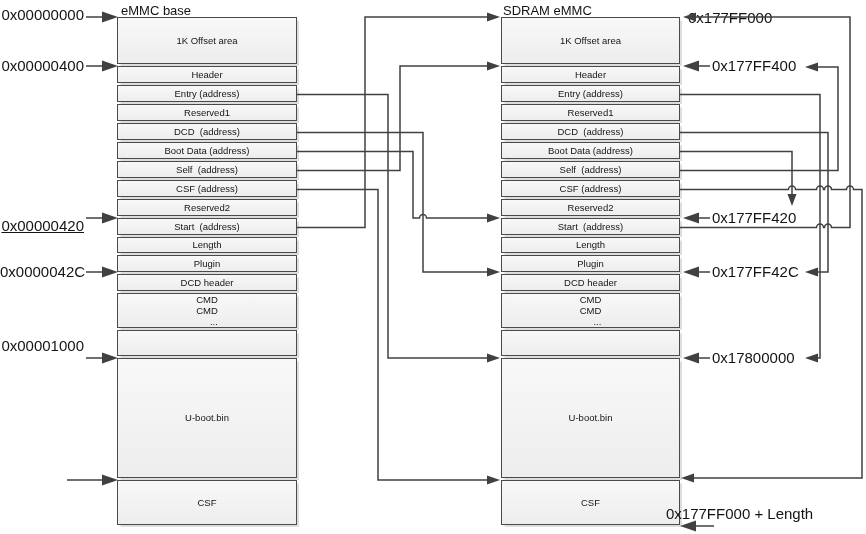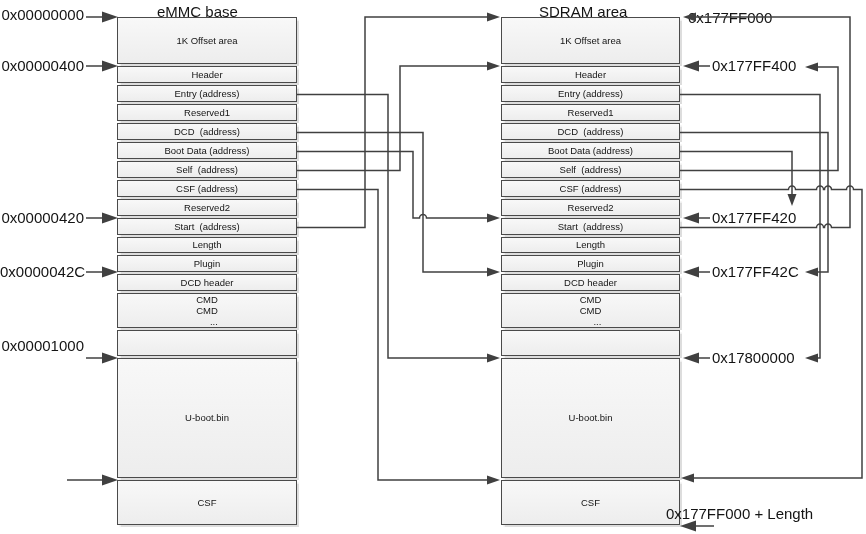--- a/index.html
+++ b/index.html
@@ -7,32 +7,32 @@
           font-family:"Liberation Sans",sans-serif;overflow:hidden;}
   .memrow{position:absolute;box-sizing:border-box;
           background:linear-gradient(180deg,#f8f8f8,#ededed);
           border:1.4px solid #4a4a4a;
           box-shadow:1.5px 1.5px 1px rgba(120,120,120,0.25);
           display:flex;align-items:center;justify-content:center;
           font-size:9.5px;line-height:1.18;color:#141414;
           text-align:right;white-space:pre-wrap;}
   .addr{position:absolute;font-size:15px;color:#141414;height:20px;line-height:20px;}
   .addr.right-align{text-align:right;}
-  .base-label{position:absolute;font-size:15px;color:#141414;margin-left:36px;}
+  .base-label{position:absolute;font-size:13px;color:#141414;}
   svg.wires{position:absolute;left:0;top:0;pointer-events:none;}
   svg.wires path{fill:none;stroke:#404040;stroke-width:1.5;}
   svg.wires polygon{fill:#404040;stroke:none;}
 </style>
 </head>
 <body>
 
 <div class="canvas">
 
   <div class="base-label" style="left:121px;top:3px;">eMMC base</div>
-  <div class="base-label" style="left:503px;top:3px;">SDRAM area</div>
+  <div class="base-label" style="left:503px;top:3px;">SDRAM eMMC</div>
 
   <div id="tables">
       <div class="memrow" style="left: 117px; width: 180px; top: 17px; height: 47px;">1K Offset area</div>
       <div class="memrow" style="left: 117px; width: 180px; top: 66px; height: 17px;">Header</div>
       <div class="memrow" style="left: 117px; width: 180px; top: 85px; height: 17px;">Entry (address)</div>
       <div class="memrow" style="left: 117px; width: 180px; top: 104px; height: 17px;">Reserved1</div>
       <div class="memrow" style="left: 117px; width: 180px; top: 123px; height: 17px;">DCD  (address)</div>
       <div class="memrow" style="left: 117px; width: 180px; top: 142px; height: 17px;">Boot Data (address)</div>
       <div class="memrow" style="left: 117px; width: 180px; top: 161px; height: 17px;">Self  (address)</div>
       <div class="memrow" style="left: 117px; width: 180px; top: 180px; height: 17px;">CSF (address)</div>
@@ -63,21 +63,21 @@
       <div class="memrow" style="left: 501px; width: 179px; top: 293px; height: 35px;">CMD
 CMD
 ...</div>
       <div class="memrow" style="left: 501px; width: 179px; top: 330px; height: 26px;"></div>
       <div class="memrow" style="left: 501px; width: 179px; top: 358px; height: 120px;">U-boot.bin</div>
       <div class="memrow" style="left: 501px; width: 179px; top: 480px; height: 45px;">CSF</div>
     </div>
   <div id="addresses">
       <div class="addr right-align" style="left: 0px; width: 84px; top: 5px;">0x00000000</div>
       <div class="addr right-align" style="left: 0px; width: 84px; top: 56px;">0x00000400</div>
-      <div class="addr right-align" style="left: 0px; width: 84px; top: 208px;">0x00000420</div>
+      <div class="addr right-align" style="left: 0px; width: 84px; top: 216px; text-decoration: underline;">0x00000420</div>
       <div class="addr right-align" style="left: 0px; width: 84px; top: 262px;">0x0000042C</div>
       <div class="addr right-align" style="left: 0px; width: 84px; top: 336px;">0x00001000</div>
       <div class="addr" style="left: 688px; top: 8px;">0x177FF000</div>
       <div class="addr" style="left: 712px; top: 56px;">0x177FF400</div>
       <div class="addr" style="left: 712px; top: 208px;">0x177FF420</div>
       <div class="addr" style="left: 712px; top: 262px;">0x177FF42C</div>
       <div class="addr" style="left: 712px; top: 348px;">0x17800000</div>
       <div class="addr" style="left: 666px; top: 504px;">0x177FF000 + Length</div>
     </div>
 

